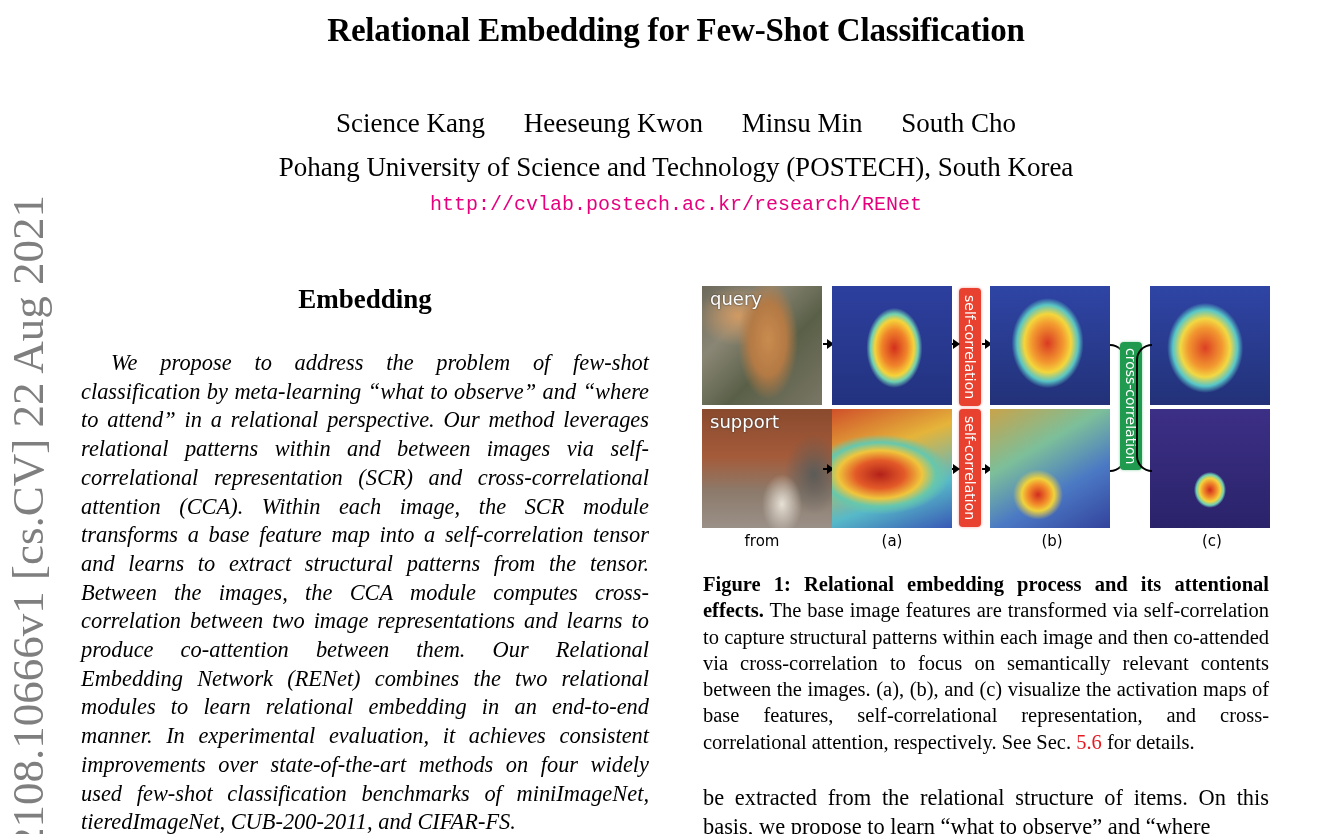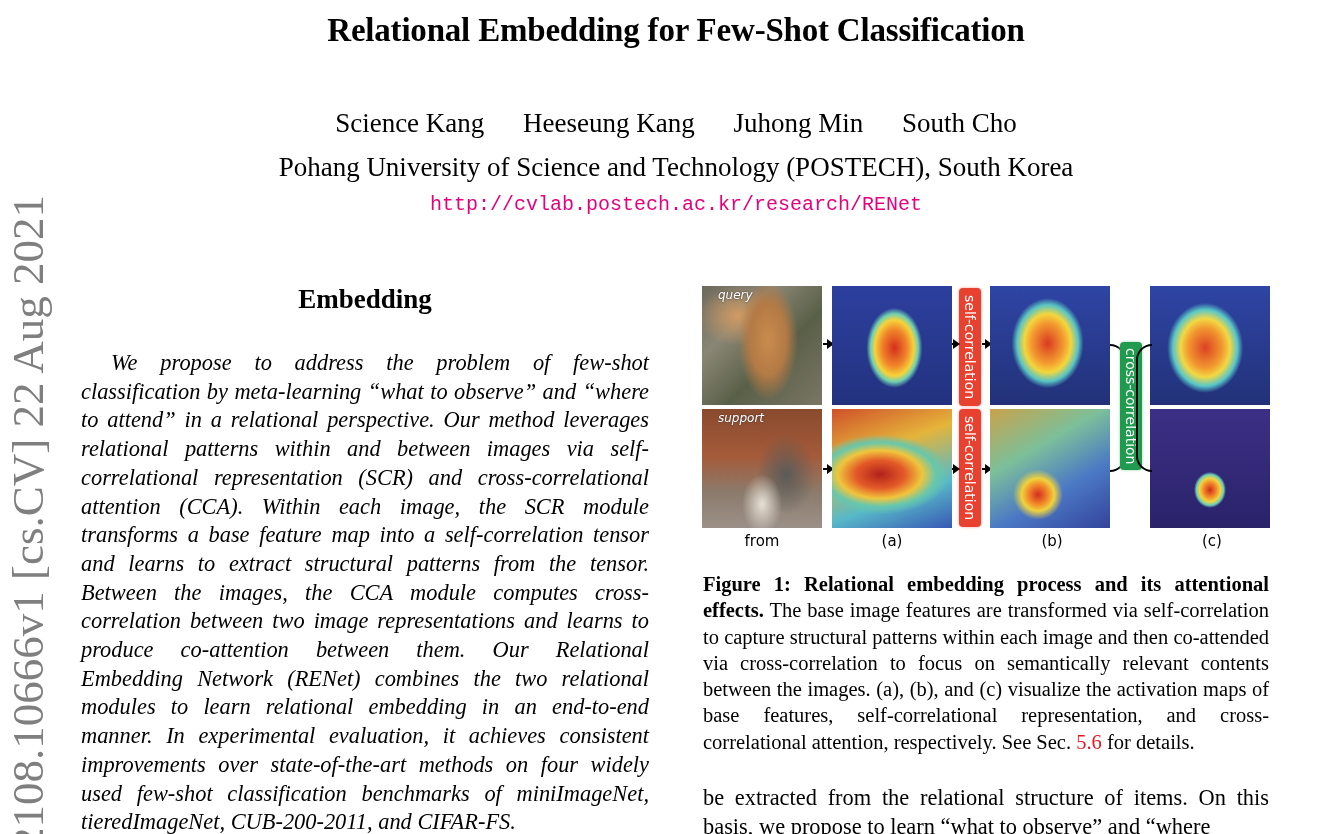--- a/index.html
+++ b/index.html
@@ -14,22 +14,22 @@
          font-family: "Liberation Mono", monospace; font-size: 20px; color: #e6007e; }
   .arxiv { position: absolute; left: -272px; top: 520px; width: 600px; height: 60px;
            transform: rotate(-90deg); transform-origin: center center; white-space: nowrap;
            font-size: 45px; color: #7f7f7f; text-align: right; line-height: 60px; }
   .abs-head { position: absolute; left: 80px; width: 570px; top: 284px; text-align: center;
               font-size: 27px; font-weight: bold; }
   .abstract { position: absolute; left: 81px; width: 568px; top: 349px; font-style: italic;
               font-size: 22.4px; line-height: 28.7px; text-align: justify; text-indent: 30px; hyphens: manual; }
   .figure { position: absolute; left: 702px; top: 286px; width: 570px; height: 265px; }
   .panel { position: absolute; width: 120px; height: 119px; overflow: hidden; }
-  .panel .lbl { position: absolute; left: 16px; top: 2px; color: #fff; font-family: "DejaVu Sans", sans-serif;
-                font-size: 12px; text-shadow: 0 0 2px #333; font-style: italic; }
+  .panel .lbl { position: absolute; left: 8px; top: 2px; color: #fff; font-family: "DejaVu Sans", sans-serif;
+                font-size: 18px; text-shadow: 0 0 2px #333; }
   .cap { position: absolute; top: 246px; font-family: "DejaVu Sans", sans-serif; font-size: 15px; text-align: center; width: 120px; }
   .vtag { position: absolute; width: 22px; border-radius: 4px; color: #fff; font-family: "DejaVu Sans", sans-serif;
           font-size: 14px; display: flex; align-items: center; justify-content: center; }
   .vtag span { writing-mode: vertical-rl; white-space: nowrap; }
   .red { background: #e8412f; box-shadow: 0 0 3px #f7a09a; }
   .green { background: #1f9a4e; box-shadow: 0 0 3px #8fd1a5; }
   .arrow { position: absolute; height: 2px; background: #000; }
   .arrow::after { content: ""; position: absolute; right: -2px; top: -4px; border-left: 7px solid #000;
                   border-top: 5px solid transparent; border-bottom: 5px solid transparent; }
   .caption { position: absolute; left: 703px; width: 566px; top: 571px; font-size: 20.5px; line-height: 26.3px;
@@ -65,22 +65,22 @@
       linear-gradient(180deg, #3c2f86, #2a236a); }
   .curve { position: absolute; border: 2px solid #000; width: 14px; }
 </style>
 </head>
 <body>
 
 <div class="title">Relational Embedding for Few-Shot Classification</div>
 
 <div class="authors">
   <span>Science Kang</span>
-  <span>Heeseung Kang</span>
-  <span>Juhong Min</span>
+  <span>Heeseung Kwon</span>
+  <span>Minsu Min</span>
   <span>South Cho</span>
 </div>
 <div class="affil">Pohang University of Science and Technology (POSTECH), South Korea</div>
 <div class="url">http://cvlab.postech.ac.kr/research/RENet</div>
 
 <div class="arxiv">2108.10666v1  [cs.CV]  22 Aug 2021</div>
 
 <div class="abs-head">Embedding</div>
 <div class="abstract">We propose to address the problem of few-shot classification by meta-learning “what to observe” and “where to attend” in a relational perspective.  Our method leverages relational patterns within and between images via self-correlational representation (SCR) and cross-correlational attention (CCA). Within each image, the SCR module transforms a base feature map into a self-correlation tensor and learns to extract structural patterns from the tensor. Between the images, the CCA module computes cross-correlation between two image representations and learns to produce co-attention between them. Our Relational Embedding Network (RENet) combines the two relational modules to learn relational embedding in an end-to-end manner.  In experimental evaluation, it achieves consistent improvements over state-of-the-art methods on four widely used few-shot classification benchmarks of miniImageNet, tieredImageNet, CUB-200-2011, and CIFAR-FS.</div>
 
@@ -92,21 +92,21 @@
   <div class="arrow" style="left:121px;top:57px;width:9px;"></div>
   <div class="panel heat-q1" style="left:130px;top:0;"></div>
   <div class="vtag red" style="left:257px;top:2px;height:118px;">
       <span>self-correlation</span>
     </div>
   <div class="arrow" style="left:250px;top:57px;width:6px;"></div>
   <div class="arrow" style="left:280px;top:57px;width:8px;"></div>
   <div class="panel heat-q2" style="left:288px;top:0;"></div>
   <div class="panel heat-q3" style="left:448px;top:0;"></div>
 
-  <div class="panel support-img" style="left:0;top:123px;">
+  <div class="panel support-img" style="left:0;top:123px;padding-left:40px;">
     <div class="lbl">support</div>
   </div>
   <div class="arrow" style="left:121px;top:182px;width:9px;"></div>
   <div class="panel heat-s1" style="left:130px;top:123px;"></div>
   <div class="vtag red" style="left:257px;top:123px;height:118px;">
       <span>self-correlation</span>
     </div>
   <div class="arrow" style="left:250px;top:182px;width:6px;"></div>
   <div class="arrow" style="left:280px;top:182px;width:8px;"></div>
   <div class="panel heat-s2" style="left:288px;top:123px;"></div>

